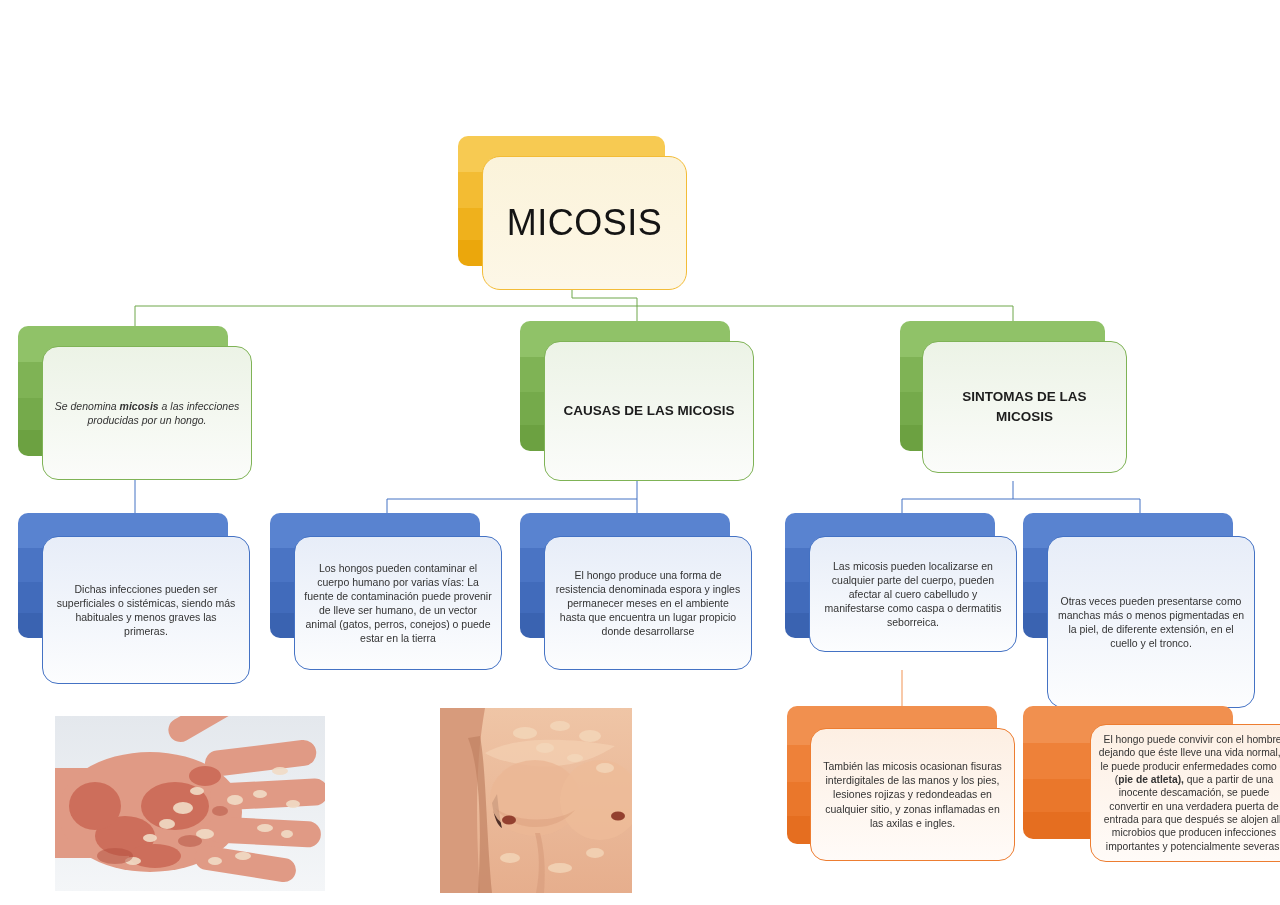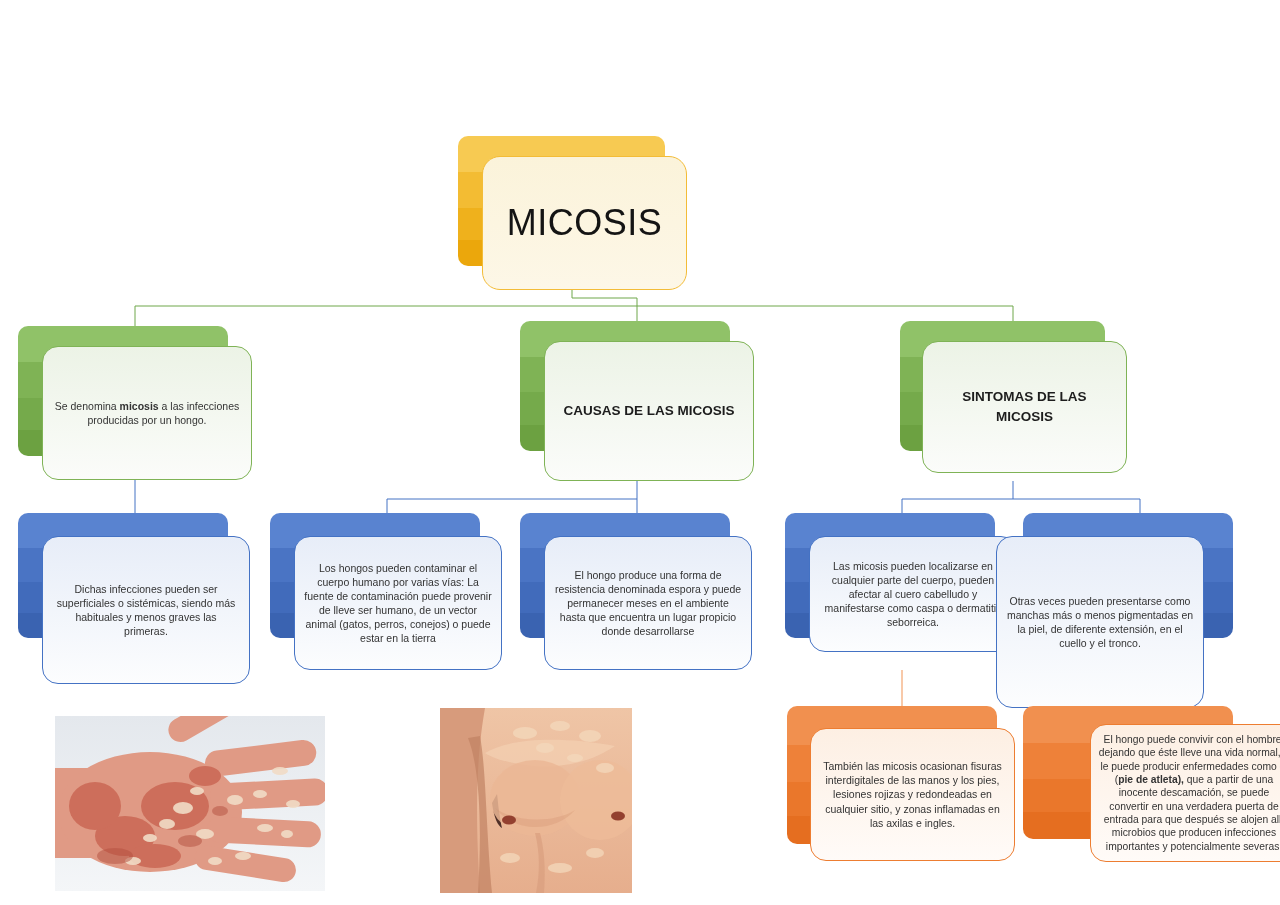--- a/index.html
+++ b/index.html
@@ -52,21 +52,21 @@
 
   <div class="node">
     <div class="back gold" style="left:458px;top:88px;width:207px;height:130px;"></div>
     <div class="front gold" style="left:482px;top:108px;width:205px;height:134px;border-radius:18px;">
       <span class="title-text">MICOSIS</span>
     </div>
   </div>
 
   <div class="node">
     <div class="back green" style="left:18px;top:278px;width:210px;height:130px;"></div>
-    <div class="front green" style="left:42px;top:298px;width:210px;height:134px;padding:8px 10px;">
+    <div class="front green" style="left:42px;top:298px;width:210px;height:134px;padding:8px 10px;font-style:italic;">
       <span class="body-text"><span>Se denomina </span><b>micosis</b><span> a las infecciones producidas por un hongo.</span></span>
     </div>
   </div>
 
   <div class="node">
     <div class="back green" style="left:520px;top:273px;width:210px;height:130px;"></div>
     <div class="front green" style="left:544px;top:293px;width:210px;height:140px;padding:17px 10px;">
       <span class="heading-text">CAUSAS DE LAS MICOSIS</span>
     </div>
   </div>
@@ -88,34 +88,34 @@
   <div class="node">
     <div class="back blue" style="left:270px;top:465px;width:210px;height:125px;"></div>
     <div class="front blue" style="left:294px;top:488px;width:208px;height:134px;padding:8px 8px;">
       <span class="body-text">Los hongos pueden contaminar el cuerpo humano por varias vías: La fuente de contaminación puede provenir de lleve ser humano, de un vector animal (gatos, perros, conejos) o puede estar en la tierra</span>
     </div>
   </div>
 
   <div class="node">
     <div class="back blue" style="left:520px;top:465px;width:210px;height:125px;"></div>
     <div class="front blue" style="left:544px;top:488px;width:208px;height:134px;padding:8px 8px;">
-      <span class="body-text">El hongo produce una forma de resistencia denominada espora y puede permanecer meses en el ambiente hasta que encuentra un lugar propicio donde desarrollarse</span>
+      <span class="body-text">El hongo produce una forma de resistencia denominada espora y ingles permanecer meses en el ambiente hasta que encuentra un lugar propicio donde desarrollarse</span>
     </div>
   </div>
 
   <div class="node">
     <div class="back blue" style="left:785px;top:465px;width:210px;height:125px;"></div>
     <div class="front blue" style="left:809px;top:488px;width:208px;height:116px;padding:8px 8px;">
       <span class="body-text">Las micosis pueden localizarse en cualquier parte del cuerpo, pueden afectar al cuero cabelludo y manifestarse como caspa o dermatitis seborreica.</span>
     </div>
   </div>
 
   <div class="node">
     <div class="back blue" style="left:1023px;top:465px;width:210px;height:125px;"></div>
-    <div class="front blue" style="left:996px;top:488px;width:208px;height:172px;padding:8px 8px;">
+    <div class="front blue" style="left:1047px;top:488px;width:208px;height:172px;padding:8px 8px;">
       <span class="body-text">Otras veces pueden presentarse como manchas más o menos pigmentadas en la piel, de diferente extensión, en el cuello y el tronco.</span>
     </div>
   </div>
 
   <div class="node">
     <div class="back orange" style="left:787px;top:658px;width:210px;height:138px;"></div>
     <div class="front orange" style="left:810px;top:680px;width:205px;height:133px;padding:16px 9px;">
       <span class="body-text">También las micosis ocasionan fisuras interdigitales de las manos y los pies, lesiones rojizas y redondeadas en cualquier sitio, y zonas inflamadas en las axilas e ingles.</span>
     </div>
   </div>

